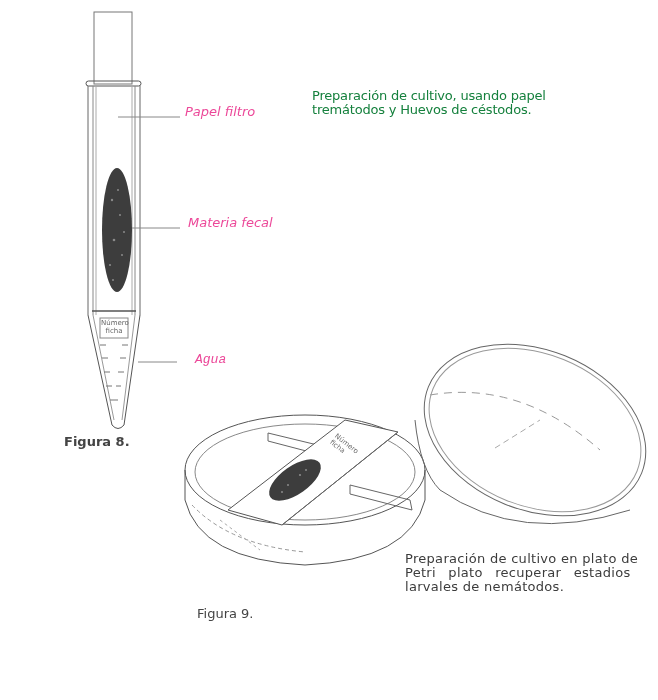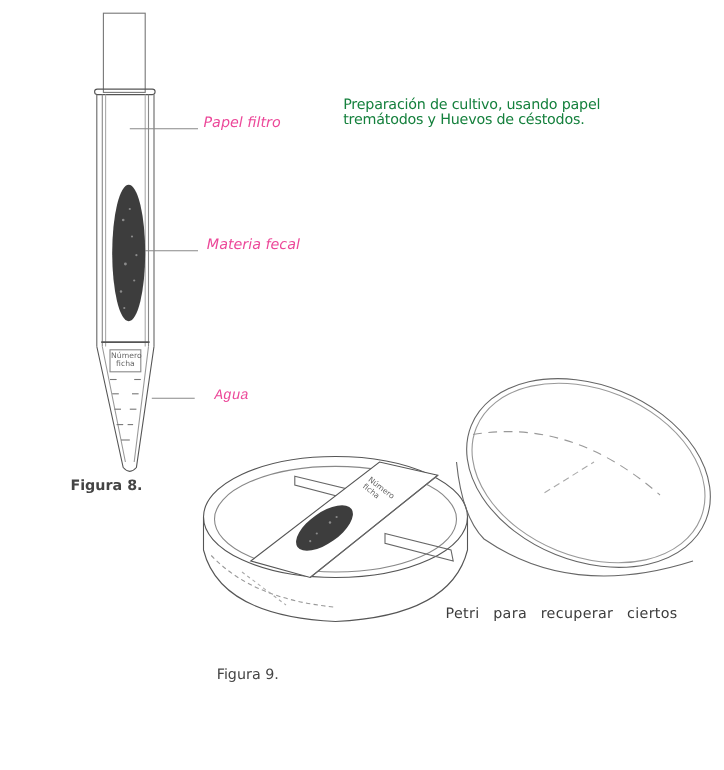--- a/index.html
+++ b/index.html
@@ -109,16 +109,18 @@
 </div>
 
 <div class="abs fig" style="left:16px; top:434px;margin-left:48px;">Figura 8.</div>
 
 <div class="abs" style="left:338px; top:432px; font-size:7px; line-height:8px; color:#666; transform:rotate(38deg); transform-origin:left top;">
   <div>Número</div>
   <div>ficha</div>
 </div>
 
 <div class="abs caption2" style="left:405px; top:552px; width:244px;">
-  <div style="word-spacing:8px;">Petri para recuperar ciertos</div>
+  <div>Preparación de cultivo en plato de</div>
+  <div style="word-spacing:8px;">Petri plato recuperar estadios</div>
+  <div>larvales de nemátodos.</div>
 </div>
 
 <div class="abs fig" style="left:197px; top:606px; font-weight:normal;">Figura 9.</div>
 
 </body></html>

